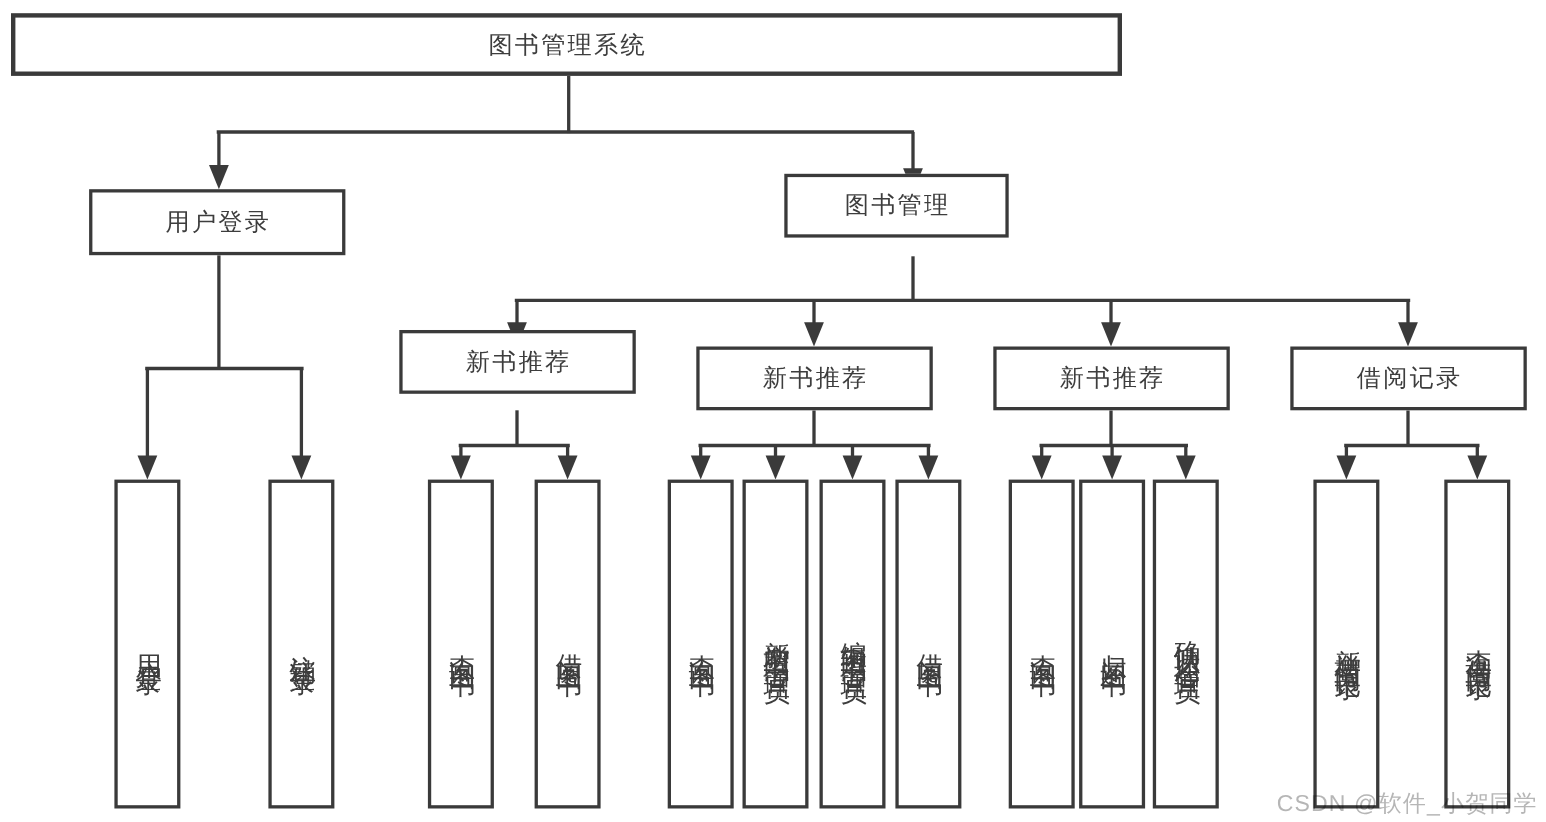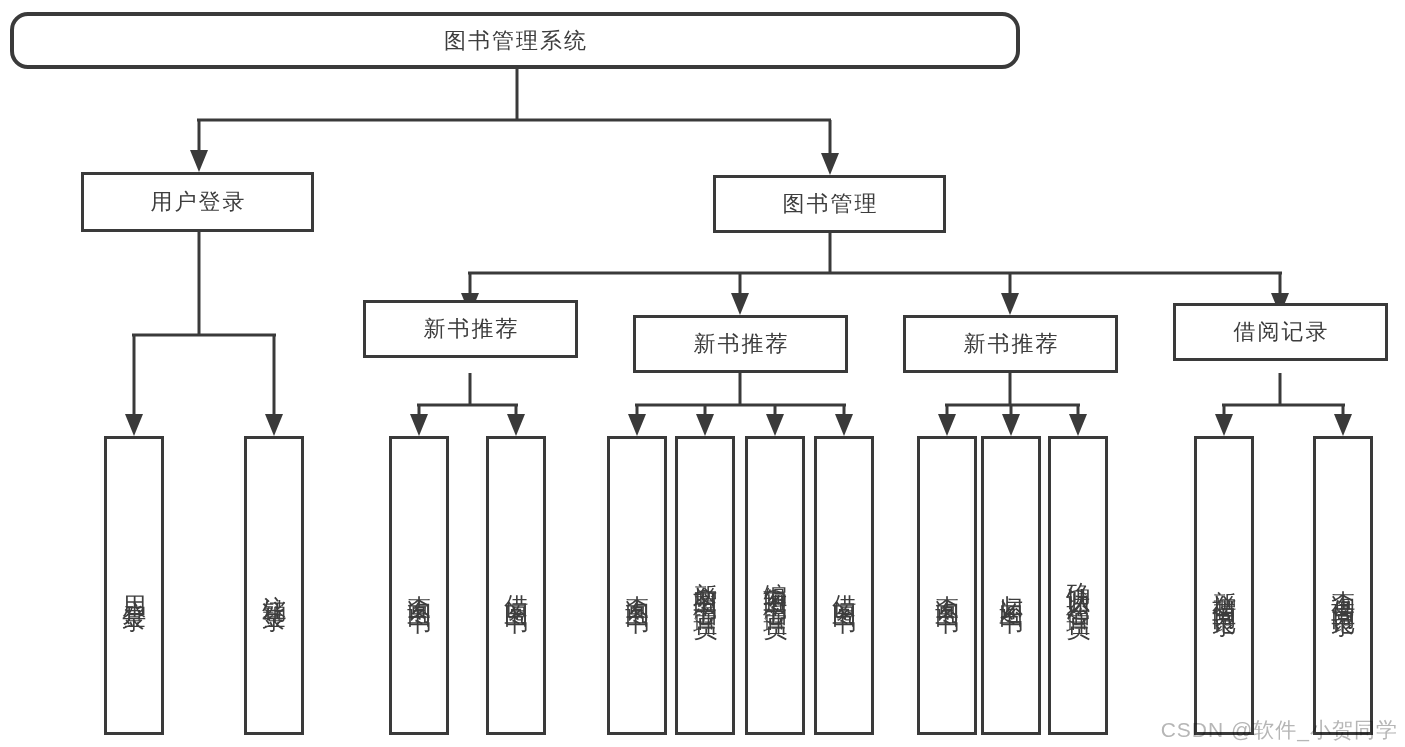--- a/index.html
+++ b/index.html
@@ -14,21 +14,21 @@
     position:absolute;
     box-sizing:border-box;
     border:3px solid #3a3a3a;
     background:#ffffff;
     display:flex;
     align-items:center;
     justify-content:center;
     color:#3d3d3d;
     z-index:2;
   }
-  .box.root { border-width:4px;border-radius:18px; }
+  .box.root { border-width:4px; }
   .h {
     font-size:22px;
     letter-spacing:2px;
     padding-left:2px;
     white-space:nowrap;
   }
   .v {
     writing-mode:vertical-lr;
     text-orientation:mixed;
     font-size:24px;
@@ -106,26 +106,26 @@
       <line x1="1222" y1="405" x2="1345" y2="405" stroke="#3a3a3a" stroke-width="3"></line>
       <line x1="1224" y1="405" x2="1224" y2="418" stroke="#3a3a3a" stroke-width="3"></line>
       <polygon points="1215,414 1233,414 1224,436" fill="#3a3a3a"></polygon>
       <line x1="1343" y1="405" x2="1343" y2="418" stroke="#3a3a3a" stroke-width="3"></line>
       <polygon points="1334,414 1352,414 1343,436" fill="#3a3a3a"></polygon>
     </svg>
 
   <div class="box h root" style="left:10px;top:12px;width:1010px;height:57px">图书管理系统</div>
 
   <div class="box h" style="left:81px;top:172px;width:233px;height:60px">用户登录</div>
-  <div class="box h" style="left:713px;top:175px;width:233px;height:58px">图书管理</div>
+  <div class="box h" style="left:713px;top:158px;width:204px;height:58px">图书管理</div>
 
   <div class="box h" style="left:363px;top:300px;width:215px;height:58px">新书推荐</div>
   <div class="box h" style="left:633px;top:315px;width:215px;height:58px">新书推荐</div>
   <div class="box h" style="left:903px;top:315px;width:215px;height:58px">新书推荐</div>
-  <div class="box h" style="left:1173px;top:303px;width:215px;height:58px">借阅记录</div>
+  <div class="box h" style="left:1173px;top:315px;width:215px;height:58px">借阅记录</div>
 
   <div class="box v" style="left:104px;top:436px;width:60px;height:299px">用户登录</div>
   <div class="box v" style="left:244px;top:436px;width:60px;height:299px">注销登录</div>
 
   <div class="box v" style="left:389px;top:436px;width:60px;height:299px">查询图书</div>
   <div class="box v" style="left:486px;top:436px;width:60px;height:299px">借阅图书</div>
 
   <div class="box v" style="left:607px;top:436px;width:60px;height:299px">查询图书</div>
   <div class="box v" style="left:675px;top:436px;width:60px;height:299px">新增图书（管理员）</div>
   <div class="box v" style="left:745px;top:436px;width:60px;height:299px">编辑图书（管理员）</div>

